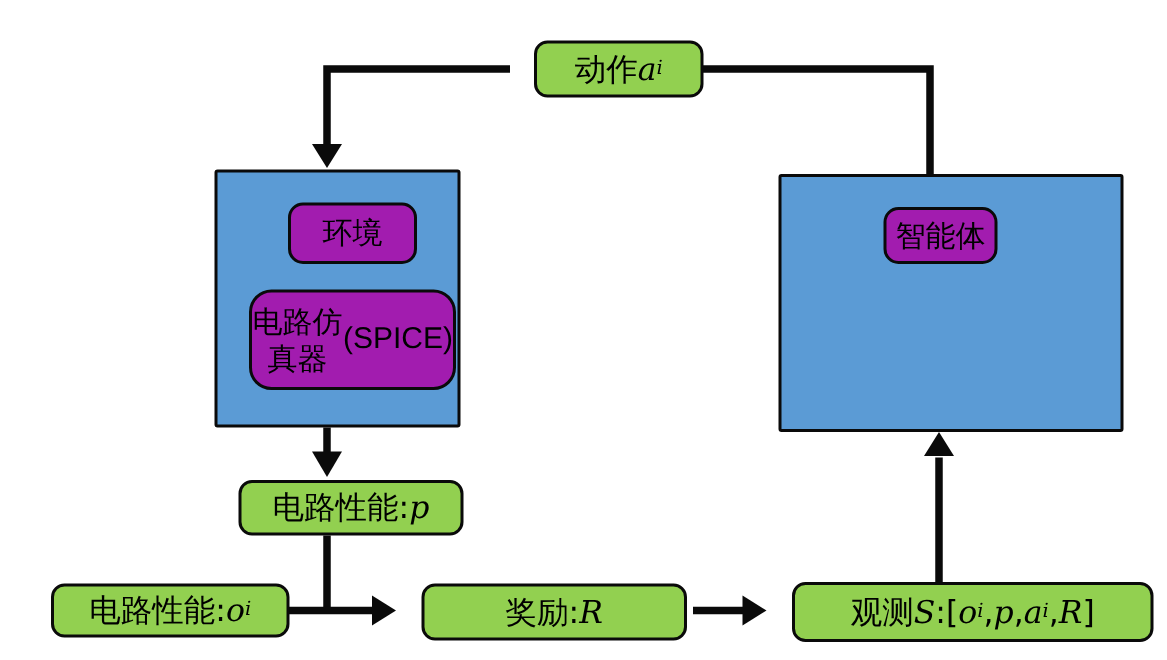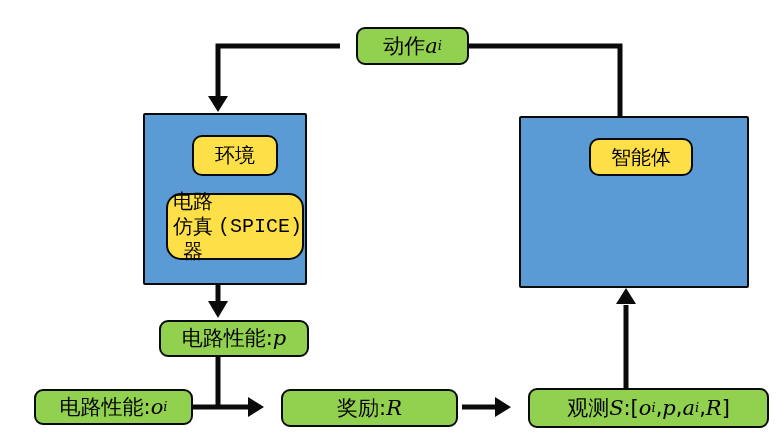--- a/index.html
+++ b/index.html
@@ -19,25 +19,25 @@
     background:var(--green,#92D050);
     border:2.5px solid var(--ink,#0a0a0a);
     border-radius:9px;font-size:21px;
   }
   .blue{
     background:var(--blue,#5B9BD5);
     border:2px solid var(--ink,#0a0a0a);
     border-radius:2px;
   }
   .white{
-    background:#fde047;border:2px solid var(--ink,#0a0a0a);
+    background:#a21caf;border:2px solid var(--ink,#0a0a0a);
     border-radius:10px;font-size:20px;
   }
   .white.big{border-radius:15px;flex-direction:row;font-size:20px;}
-  .latin{font-family:Liberation Mono, monospace;}
+  .latin{font-family:Liberation Sans, sans-serif;}
   .math{font-family:"DejaVu Serif","Liberation Serif",serif;font-style:italic;}
   sub.math{font-size:0.62em;}
 </style>
 </head>
 <body>
 
 <div class="canvas">
 
   <svg class="arrows" viewBox="0 0 778 440">
     <path d="M620 116 L620 46 L455 46"></path>
@@ -64,21 +64,21 @@
 
   <div class="box white" style="left:176px;top:135px;width:86px;height:41px;">环境</div>
 
   <div class="box white big" style="left:150px;top:193px;width:138px;height:67px;">
     <div>电路仿真器</div>
     <div class="latin">(SPICE)</div>
   </div>
 
   <div class="box blue" style="left:503px;top:116px;width:230px;height:172px;"></div>
 
-  <div class="box white" style="left:573px;top:138px;width:104px;height:38px;">智能体</div>
+  <div class="box white" style="left:573px;top:138px;width:76px;height:38px;">智能体</div>
 
 
   <div class="box green" style="left:143px;top:320px;width:150px;height:37px;text-align:right;">
       <span>电路性能:</span>
       <span class="math">p</span>
     </div>
 
   <div class="box green" style="left:18px;top:389px;width:159px;height:36px;">
       <span>电路性能: </span>
       <span class="math">o</span>

